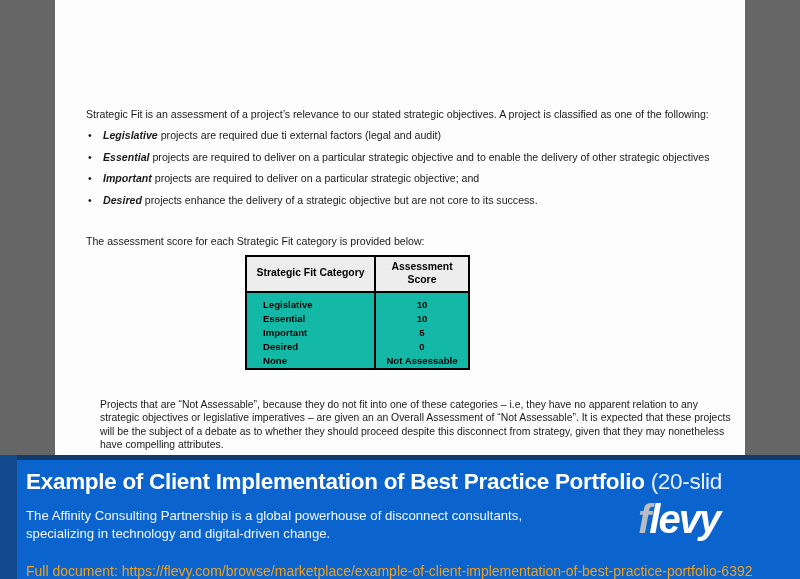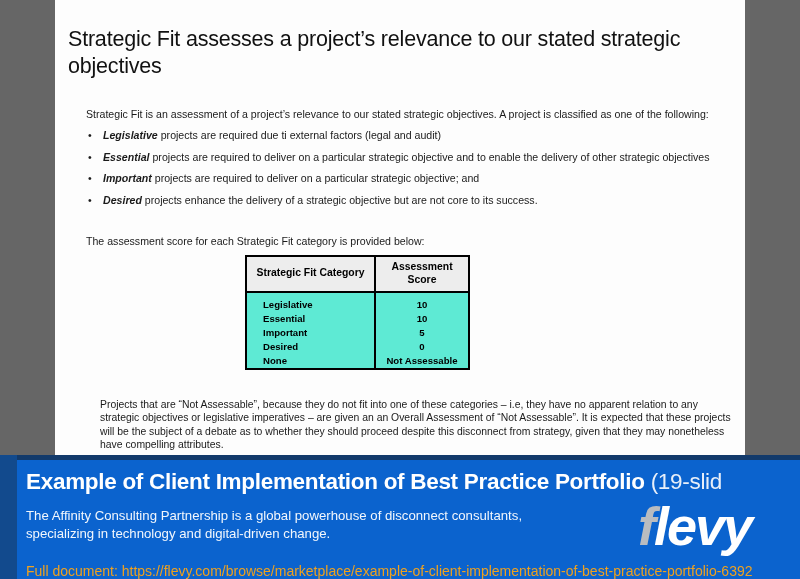--- a/index.html
+++ b/index.html
@@ -83,21 +83,21 @@
   #table-intro { top: 235px; }
 
   
   #score-table {
     position: absolute;
     left: 190px;
     top: 255px;
     width: 225px;
     border-collapse: collapse;
     border: 2px solid #000000;
-    background: #5eead4;
+    background: #14b8a6;
   }
   #score-table th {
     background: #ededed;
     border: 2px solid #000000;
     font-size: 10.4px;
     line-height: 12.6px;
     font-weight: bold;
     color: #000000;
     padding: 4px 3px 5px 3px;
     text-align: center;
@@ -187,37 +187,36 @@
     top: 94px;
     font-size: 14px;
     line-height: 14px;
     color: #f0a11e;
     white-space: nowrap;
     margin-top: 15px;
   }
   #flevy-logo {
     position: absolute;
     left: 638px;
-    top: 44px;
-    font-size: 54px;
+    top: 37px;
+    font-size: 40px;
     line-height: 54px;
     font-weight: bold;
     font-style: italic;
     letter-spacing: -2px;
     white-space: nowrap;
   }
   #flevy-logo .f { color: #b9bcc0; }
   #flevy-logo .levy { color: #ffffff; }
 </style>
 </head>
 <body>
 
 <div id="slide">
 
-  <div id="slide-title">Strategic Fit assesses a project’s relevance to our stated strategic objectives</div>
 
   <div class="body-block" id="intro-line">Strategic Fit is an assessment of a project’s relevance to our stated strategic objectives.  A project is classified as one of the following:</div>
 
   <ul id="bullet-list">
     <li>
       <span class="dot">•</span><b>Legislative</b><span> projects are required due ti external factors (legal and audit)</span>
     </li>
     <li>
       <span class="dot">•</span><b>Essential</b><span> projects are required to deliver on a particular strategic objective and to enable the delivery of other strategic objectives</span>
     </li>
@@ -265,20 +264,20 @@
   <div class="body-block" id="closing-block">
     <p>Projects that are “Not Assessable”, because they do not fit into one of these categories – i.e, they have no apparent relation to any strategic objectives or legislative imperatives – are given an an Overall Assessment of “Not Assessable”.   It is expected that these projects will be the subject of a debate as to whether they should proceed despite this disconnect from strategy, given that they may nonetheless have compelling attributes.</p>
   </div>
 
 </div>
 
 <div id="footer">
   <div id="footer-top-rule"></div>
   <div id="footer-left-rule"></div>
 
-  <div id="footer-title"><span>Example of Client Implementation of Best Practice Portfolio </span><span class="count">(19-slid</span></div>
+  <div id="footer-title"><span>Example of Client Implementation of Best Practice Portfolio </span><span class="count">(20-slid</span></div>
 
   <div id="footer-subtitle">The Affinity Consulting Partnership is a global powerhouse of disconnect consultants, specializing in technology and digital-driven change.</div>
 
   <div id="flevy-logo"><span class="f">f</span><span class="levy">levy</span></div>
 
   <div id="footer-url">Full document: https://flevy.com/browse/marketplace/example-of-client-implementation-of-best-practice-portfolio-6392</div>
 </div>
 
 </body></html>

